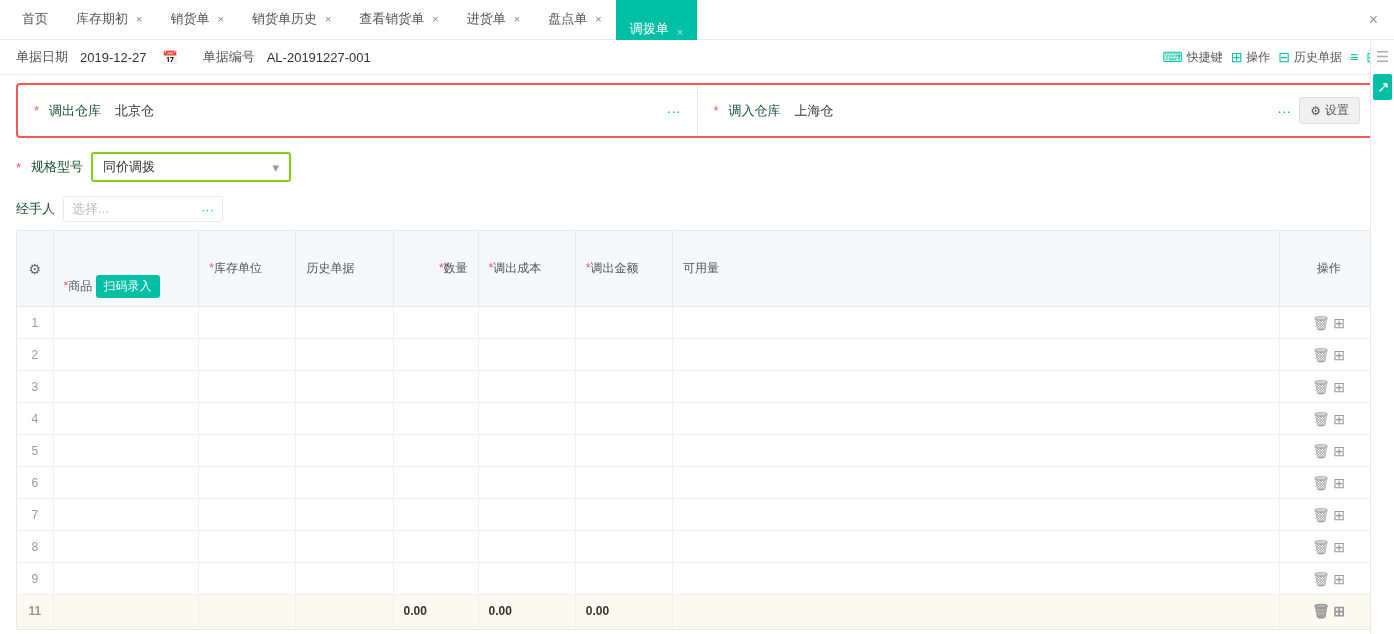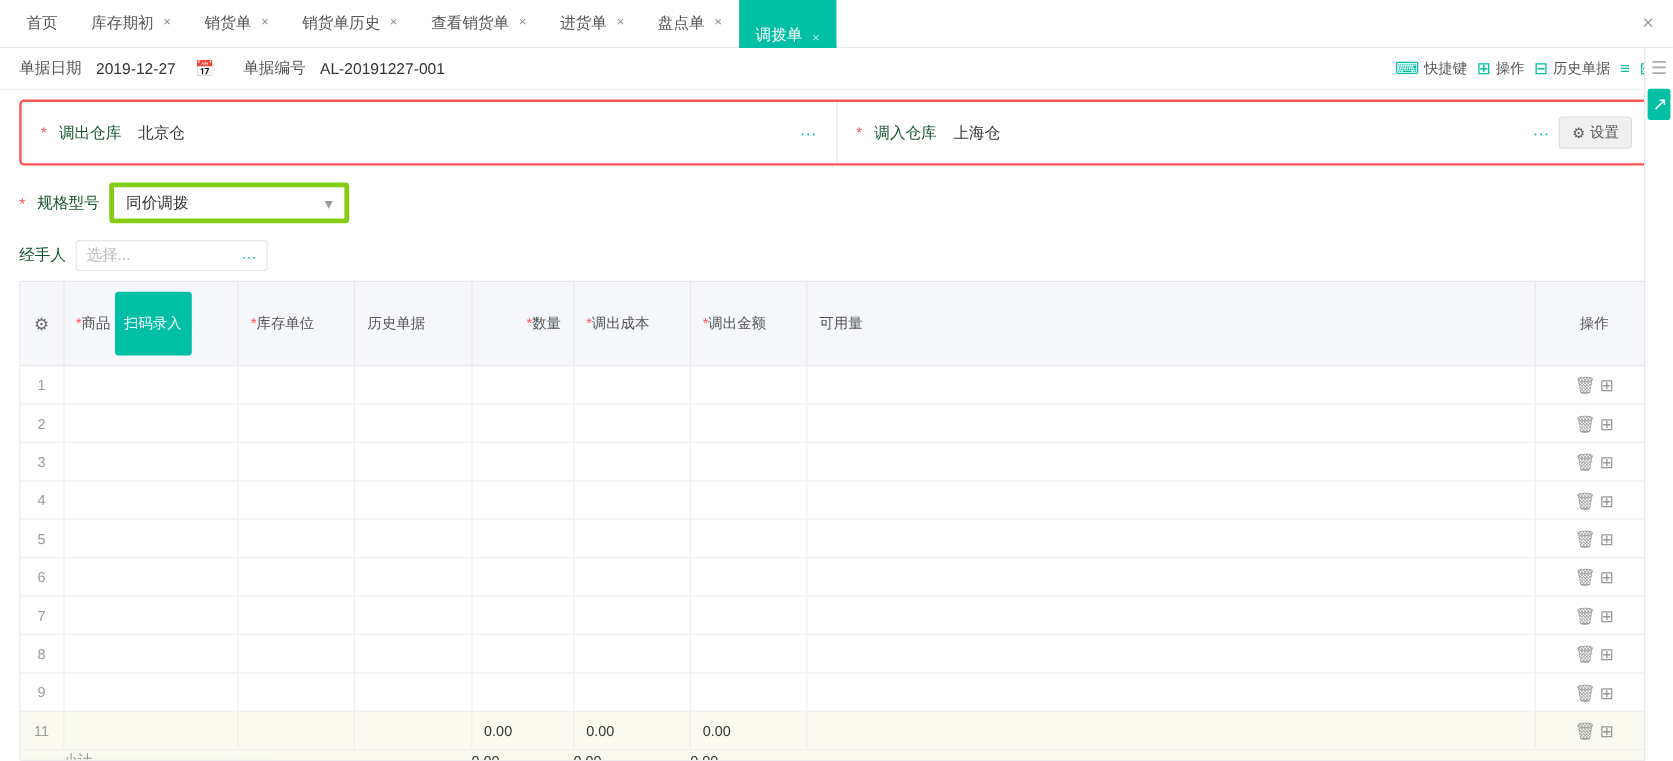--- a/index.html
+++ b/index.html
@@ -175,23 +175,24 @@
     .action-icon {
       cursor: pointer;
       color: #999;
       font-size: 14px;
     }
     .scan-btn {
       background: #00bfa5;
       color: #fff;
       border: none;
       border-radius: 3px;
-      padding: 18px 8px;
+      padding: 3px 8px;
       font-size: 12px;
       cursor: pointer;
+      margin-top: 36px;
     }
     .gear-th {
       color: #666;
       cursor: pointer;
       font-size: 14px;
     }
     .subtotal-label { color: #999; font-size: 12px; }
 
     
     .right-sidebar {
@@ -311,21 +312,21 @@
       <button class="settings-btn">
         <span>⚙</span>
         <span>设置</span>
       </button>
     </div>
   </div>
 
   <div style="display:flex; align-items:center; padding: 6px 16px; gap: 8px;">
     <span class="required-star">*</span>
     <span class="info-field-label">规格型号</span>
-    <div style="display:flex; align-items:center; border:4px solid #84cc16; border-radius:3px; padding: 4px 10px; min-width: 200px; gap:0; cursor:pointer;">
+    <div style="display:flex; align-items:center; border:2px solid #84cc16; border-radius:3px; padding: 4px 10px; min-width: 200px; gap:0; cursor:pointer;">
       <span>同价调拨</span>
       <span style="margin-left:auto; color:#999;">▾</span>
     </div>
   </div>
 
   <div class="person-row">
     <span class="info-field-label">经手人</span>
     <div style="display:flex; align-items:center; border:1px solid #e8e8e8; border-radius:3px; padding:3px 8px; min-width:160px; cursor:pointer;">
       <span class="person-placeholder">选择...</span>
       <span style="margin-left:auto; color:#00bfa5;">···</span>
@@ -474,21 +475,21 @@
           <td></td>
           <td></td>
           <td></td>
           <td></td>
           <td style="text-align:center;">
             <span class="action-icon">🗑</span>
             <span class="action-icon">⊞</span>
           </td>
         </tr>
 
-        <tr style="background:#fca5a5;">
+        <tr style="background:#fca5a5;font-weight:bold;">
           <td class="row-num">11</td>
           <td></td>
           <td></td>
           <td></td>
           <td style="color:#333;">0.00</td>
           <td style="color:#333;">0.00</td>
           <td style="color:#333;">0.00</td>
           <td></td>
           <td style="text-align:center;">
             <span class="action-icon">🗑</span>

